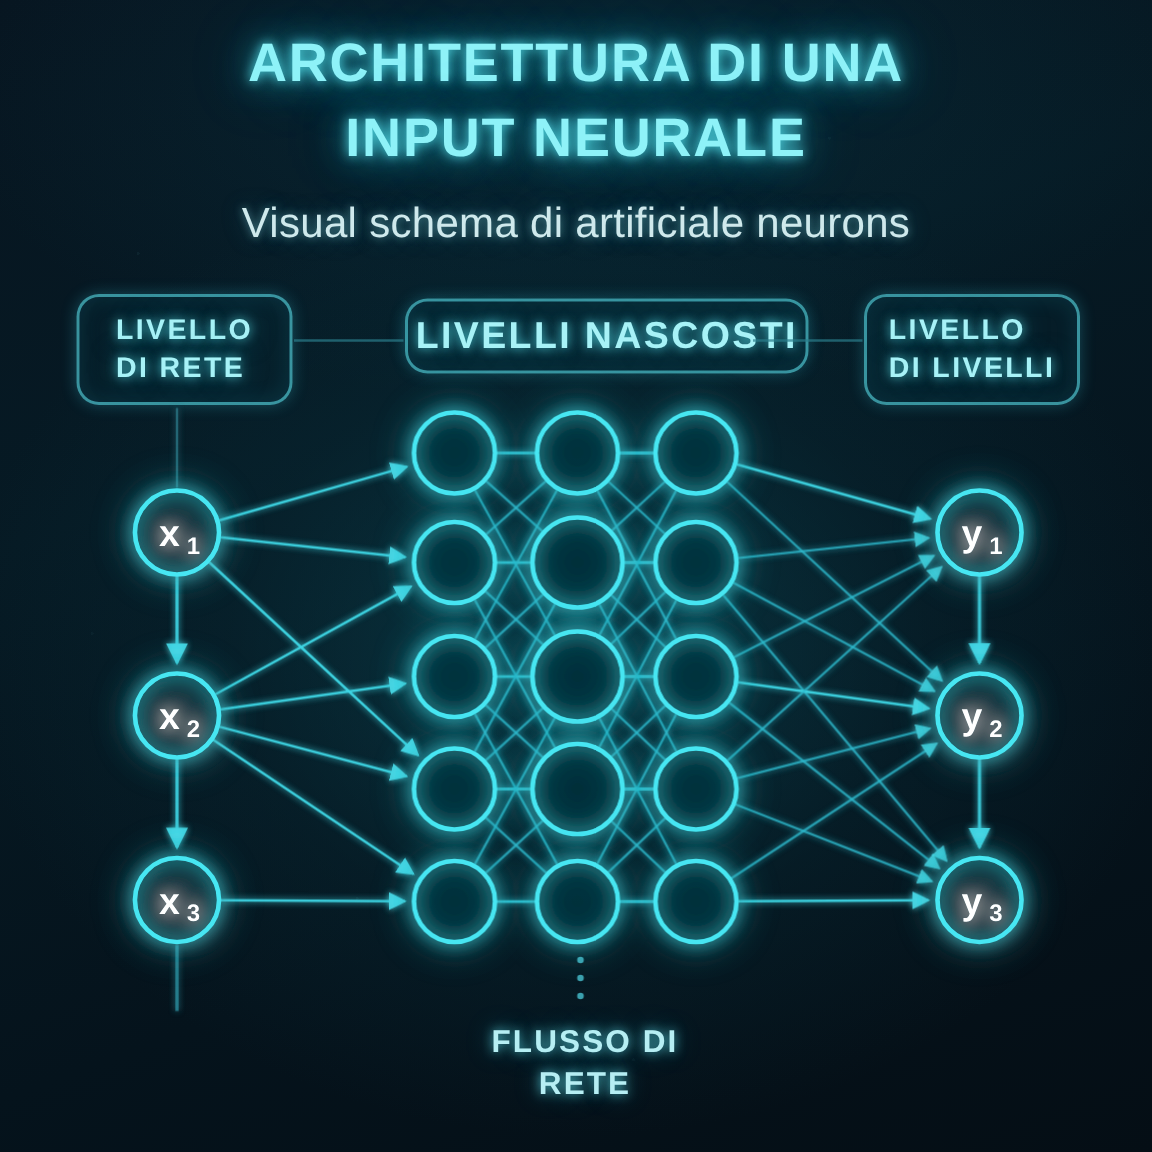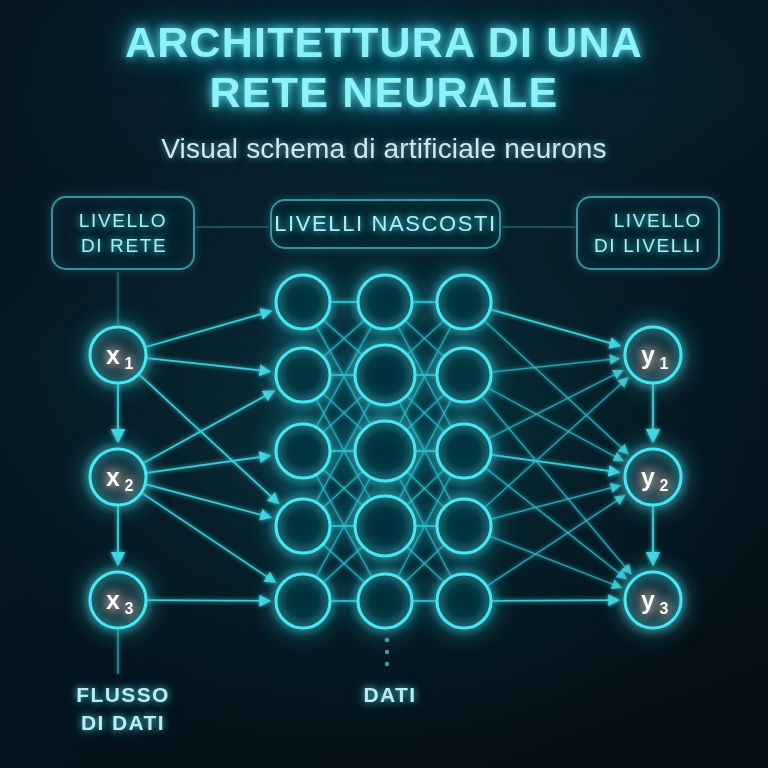--- a/index.html
+++ b/index.html
@@ -23,42 +23,42 @@
       radial-gradient(circle at 72% 12%, rgba(120,220,230,0.04) 0 1px, transparent 1px),
       radial-gradient(circle at 31% 78%, rgba(120,220,230,0.045) 0 1px, transparent 1px),
       radial-gradient(circle at 88% 64%, rgba(120,220,230,0.04) 0 1px, transparent 1px),
       radial-gradient(circle at 55% 92%, rgba(120,220,230,0.035) 0 1px, transparent 1px),
       radial-gradient(circle at 8%  55%, rgba(120,220,230,0.035) 0 1px, transparent 1px);
   }
 
   
   #header{position:absolute;left:0;top:0;width:768px;text-align:center;}
   .title-line{
-    font-size:43px;font-weight:bold;letter-spacing:1.2px;
+    font-size:36px;font-weight:bold;letter-spacing:1.2px;
     color:#8ef2f8;line-height:50px;
     text-shadow:0 0 8px rgba(90,235,245,0.95),0 0 22px rgba(50,210,230,0.75),0 0 44px rgba(30,180,210,0.45);
   }
   #title-l1{padding-top:17px;}
   #subtitle{
     margin-top:16px;font-size:28px;color:#cfe9ec;letter-spacing:0.2px;
     text-shadow:0 0 6px rgba(140,225,235,0.55),0 0 16px rgba(60,170,195,0.35);
   }
 
   
   .chip{
     position:absolute;box-sizing:border-box;
     border:2px solid rgba(88,220,230,0.62);border-radius:15px;
     background:rgba(8,38,50,0.42);
-    color:#a7f2f7;text-align:right;font-weight:normal;letter-spacing:1.6px;
+    color:#a7f2f7;text-align:left;font-weight:bold;letter-spacing:1.6px;
     display:flex;align-items:center;justify-content:center;
     text-shadow:0 0 7px rgba(90,235,245,0.85),0 0 18px rgba(45,190,215,0.5);
     box-shadow:0 0 10px rgba(60,210,230,0.28),inset 0 0 14px rgba(40,160,185,0.16);
   }
   #chip-input{left:51px;top:196px;width:144px;height:74px;font-size:19px;line-height:25px;}
-  #chip-hidden{left:270px;top:199px;width:231px;height:50px;font-size:22px;}
+  #chip-hidden{left:270px;top:199px;width:269px;height:50px;font-size:25px;}
   #chip-output{left:576px;top:196px;width:144px;height:74px;font-size:19px;line-height:25px;}
 
   
   .caption{
     position:absolute;text-align:center;color:#b6eef3;font-weight:bold;
     font-size:21px;line-height:28px;letter-spacing:1.4px;
     text-shadow:0 0 7px rgba(100,235,245,0.8),0 0 18px rgba(45,185,210,0.45);
   }
   #cap-left{left:38px;top:681px;width:170px;}
   #cap-mid{left:290px;top:681px;width:200px;}
@@ -82,46 +82,43 @@
   .dot{fill:#4fd6e4;opacity:.72;}
 </style>
 </head>
 <body>
 
 <div id="stage">
   <div id="grain"></div>
 
   <div id="header">
     <div class="title-line" id="title-l1">ARCHITETTURA DI UNA</div>
-    <div class="title-line" id="title-l2">RETE NEURALE</div>
+    <div class="title-line" id="title-l2">INPUT NEURALE</div>
     <div id="subtitle">Visual schema di artificiale neurons</div>
   </div>
 
   <div class="chip" id="chip-input">
     <div>
       <div>LIVELLO</div>
       <div>DI RETE</div>
     </div>
   </div>
   <div class="chip" id="chip-hidden">
     <div>LIVELLI NASCOSTI</div>
   </div>
   <div class="chip" id="chip-output">
     <div>
       <div>LIVELLO</div>
       <div>DI LIVELLI</div>
     </div>
   </div>
 
-  <div class="caption" id="cap-left">
-    <div>FLUSSO</div>
-    <div>DI DATI</div>
-  </div>
   <div class="caption" id="cap-mid">
-    <div>DATI</div>
+    <div>FLUSSO DI</div>
+    <div>RETE</div>
   </div>
 
   <svg id="net" viewBox="0 0 768 768" xmlns="http://www.w3.org/2000/svg">
     <defs>
       <filter id="glowEdge" x="-60%" y="-60%" width="220%" height="220%">
         <feGaussianBlur stdDeviation="2.1" result="b"></feGaussianBlur>
         <feMerge>
             <feMergeNode in="b"></feMergeNode>
             <feMergeNode in="SourceGraphic"></feMergeNode>
           </feMerge>

